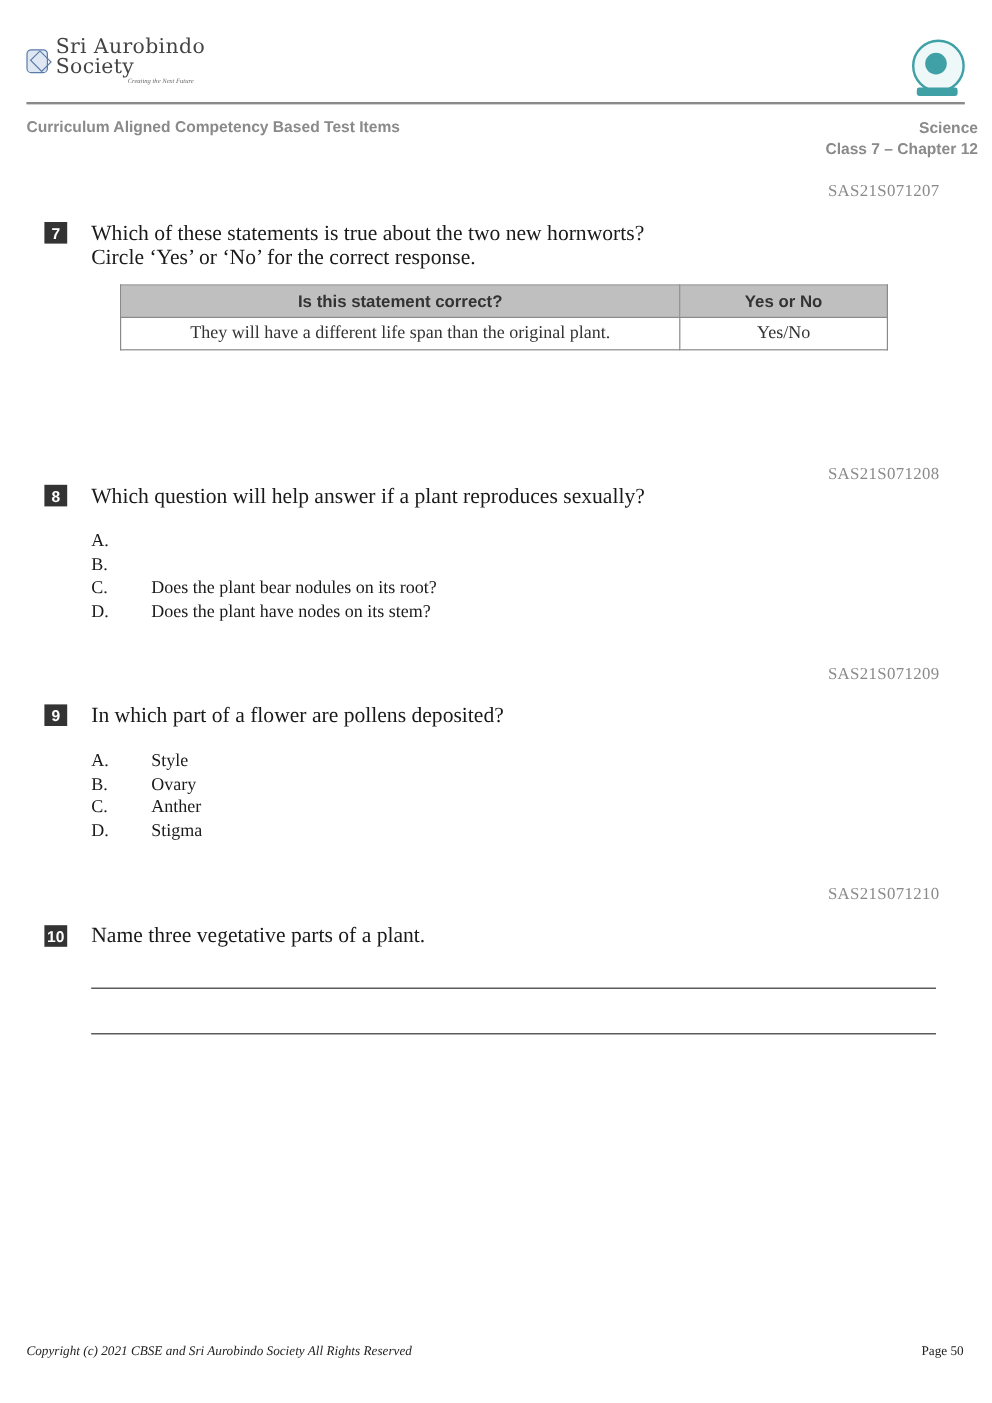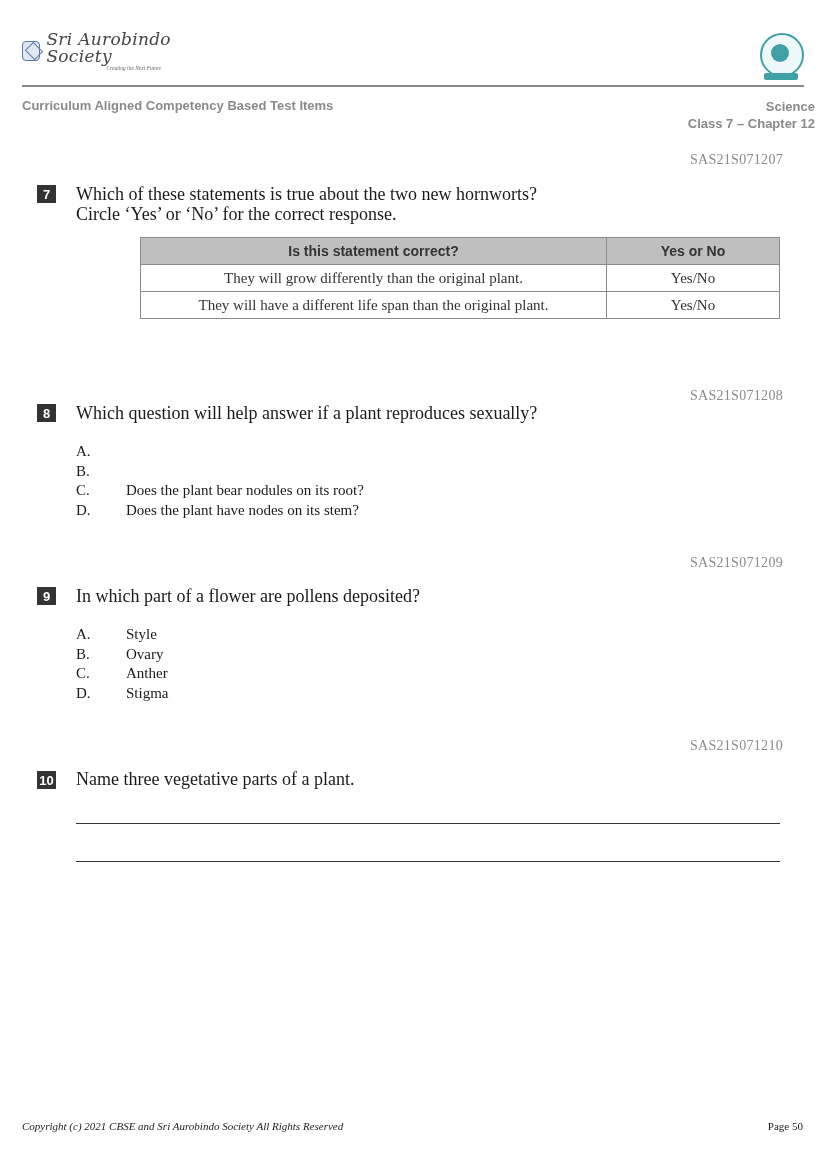--- a/index.html
+++ b/index.html
@@ -3,37 +3,37 @@
 <meta charset="utf-8">
 <style>
   html, body { margin: 0; padding: 0; background: #ffffff; }
   body { width: 827px; height: 1169px; position: relative; overflow: hidden;
          font-family: "Liberation Serif", "DejaVu Serif", serif; color: #1a1a1a; }
   .abs { position: absolute; }
   .logo-left { left: 22px; top: 36px; width: 170px; height: 30px; display: flex; align-items: center; }
   .logo-mark { width: 22px; height: 18px; border: 1.5px solid #5a7aa8; border-radius: 4px; background: #dfe7f2; position: relative; }
   .logo-mark::after { content: ""; position: absolute; left: 4px; top: 3px; width: 12px; height: 10px; border: 1px solid #5a7aa8; transform: rotate(45deg); }
   .logo-text { margin-left: 6px; display: flex; flex-direction: column; line-height: 1; }
-  .logo-name { font-family: "DejaVu Serif", serif; font-style: italic; font-size: 17px; color: #444; letter-spacing: 0.3px; }
+  .logo-name { font-family: "DejaVu Serif", serif; font-size: 17px; color: #444; letter-spacing: 0.3px; }
   .logo-tag { font-size: 5.5px; color: #666; margin-left: 60px; margin-top: 1px; font-style: italic; }
   .logo-right { left: 760px; top: 33px; width: 44px; height: 48px; }
   .seal { width: 40px; height: 40px; border-radius: 50%; border: 2px solid #3fa0a6; position: relative; background: #eef8f8; }
   .seal::before { content: ""; position: absolute; left: 9px; top: 9px; width: 18px; height: 18px; border-radius: 50%; background: #3fa0a6; }
   .seal::after { content: ""; position: absolute; left: 2px; top: 38px; width: 34px; height: 7px; background: #3fa0a6; border-radius: 2px; }
   .rule { left: 22px; top: 85px; width: 782px; height: 2px; background: #8a8a8a; }
   .hdr-left { left: 22px; top: 98px; font-size: 13px; font-weight: bold; color: #8a8a8a; font-family: "Liberation Sans", sans-serif; }
   .hdr-right { right: 12px; top: 98px; text-align: right; font-size: 13px; font-weight: bold; color: #8a8a8a; line-height: 17px; font-family: "Liberation Sans", sans-serif; }
   .code { right: 44px; font-size: 14px; color: #8a8a8a; font-family: "Liberation Serif", serif; letter-spacing: 0.3px; }
   .qnum { left: 37px; width: 19px; height: 18px; background: #333333; color: #fff; font-size: 13px;
           font-family: "Liberation Sans", sans-serif; font-weight: bold; display: flex; align-items: center; justify-content: center; }
   .qtext { left: 76px; font-size: 18px; line-height: 20px; color: #1a1a1a; }
   .opts { left: 76px; font-size: 15px; line-height: 19.7px; }
   .opt { display: flex; }
   .opt-letter { width: 50px; }
-  table.q7 { position: absolute; left: 100px; top: 237px; width: 640px; border-collapse: collapse; font-size: 15px; margin-left: 40px; }
+  table.q7 { position: absolute; left: 100px; top: 237px; width: 640px; border-collapse: collapse; font-size: 15px; }
   table.q7 th, table.q7 td { border: 1px solid #8a8a8a; text-align: center; height: 26px; padding: 0; }
   table.q7 th { background: #bfbfbf; font-weight: bold; color: #333; font-family: "Liberation Sans", sans-serif; font-size: 14px; }
   table.q7 td { color: #333; }
   table.q7 .c1 { width: 465px; }
   .answer-line { left: 76px; width: 704px; height: 0; border-top: 1.2px solid #333; }
   .footer-left { left: 22px; top: 1120px; font-size: 11px; font-style: italic; color: #222; }
   .footer-right { right: 24px; top: 1120px; font-size: 11px; color: #222; }
 </style>
 </head>
 <body>
@@ -59,24 +59,20 @@
 <div class="abs qnum" style="top:185px">7</div>
 <div class="abs qtext" style="top:184px">
   <div>Which of these statements is true about the two new hornworts?</div>
   <div>Circle ‘Yes’ or ‘No’ for the correct response.</div>
 </div>
 <table class="q7">
   <tbody>
       <tr>
     <th class="c1">Is this statement correct?</th>
     <th>Yes or No</th>
-  </tr>
-  <tr>
-    <td>They will grow differently than the original plant.</td>
-    <td>Yes/No</td>
   </tr>
   <tr>
     <td>They will have a different life span than the original plant.</td>
     <td>Yes/No</td>
   </tr>
 </tbody>
   </table>
 
 <div class="abs code" style="top:388px">SAS21S071208</div>
 <div class="abs qnum" style="top:404px">8</div>

